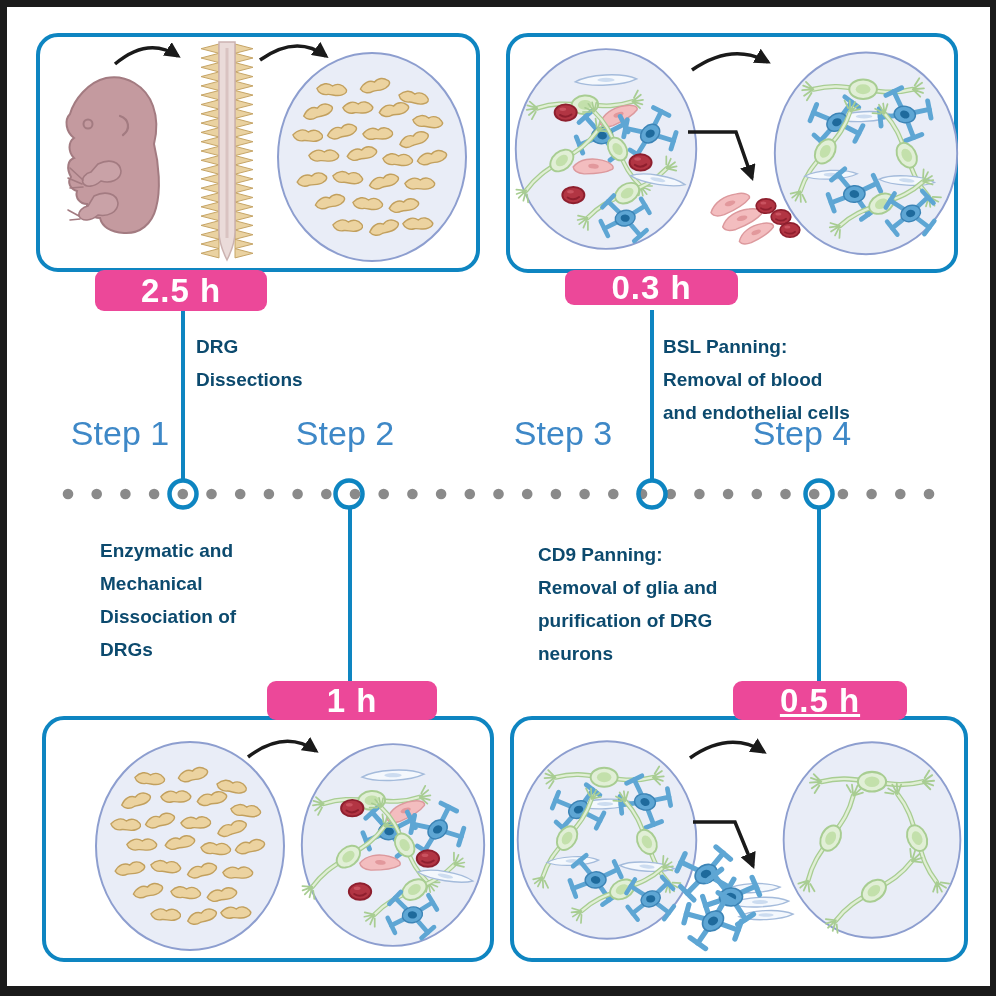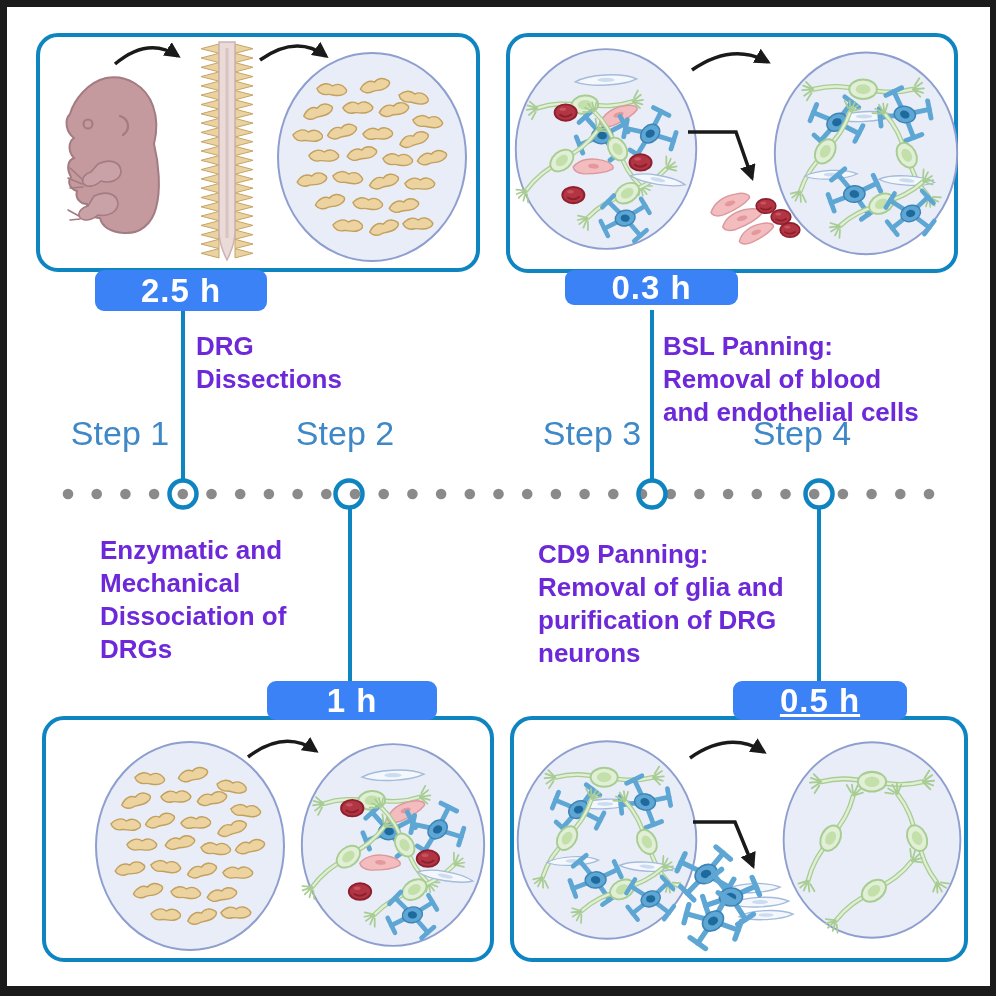--- a/index.html
+++ b/index.html
@@ -9,34 +9,34 @@
   }
   .frame{position:absolute;inset:0;border:solid #1b1b1b;border-width:7px 6px 10px 7px;
     box-sizing:border-box;z-index:5;pointer-events:none;}
   .panel{position:absolute;border:4px solid #0e85c1;border-radius:22px;
     box-sizing:border-box;background:#ffffff;z-index:1;}
   #p1{left:36px;top:33px;width:444px;height:239px;}
   #p2{left:506px;top:33px;width:452px;height:240px;}
   #p3{left:42px;top:716px;width:452px;height:246px;}
   #p4{left:510px;top:716px;width:458px;height:246px;}
   svg.art{position:absolute;left:0;top:0;z-index:2;}
-  .badge{position:absolute;background:#3b82f6;border-radius:9px;color:#ffffff;
+  .badge{position:absolute;background:#ec4899;border-radius:9px;color:#ffffff;
     font-weight:bold;font-size:33px;display:flex;align-items:center;justify-content:center;
     z-index:3;letter-spacing:1px;}
   #b1{left:95px;top:270px;width:172px;height:41px;}
   #b3{left:565px;top:270px;width:173px;height:35px;}
   #b2{left:267px;top:681px;width:170px;height:39px;}
   #b4{left:733px;top:681px;width:174px;height:39px;text-decoration:underline;}
   .step-label{position:absolute;color:#3e88c7;font-weight:normal;font-size:34px;
     top:414px;height:42px;width:150px;text-align:center;z-index:3;}
   #s1{left:45px;}
   #s2{left:270px;}
-  #s3{left:517px;text-align:center;}
+  #s3{left:488px;text-align:center;}
   #s4{left:727px;}
-  .desc{position:absolute;color:#6d28d9;font-weight:bold;font-size:26px;line-height:33px;
+  .desc{position:absolute;color:#0c4a6e;font-weight:bold;font-size:19px;line-height:33px;
     white-space:pre-line;z-index:3;}
   #d1{left:196px;top:330px;width:260px;}
   #d3{left:663px;top:330px;width:300px;}
   #d2{left:100px;top:534px;width:280px;}
   #d4{left:538px;top:538px;width:300px;}
 </style>
 </head>
 <body>
 
 <div class="frame"></div>

